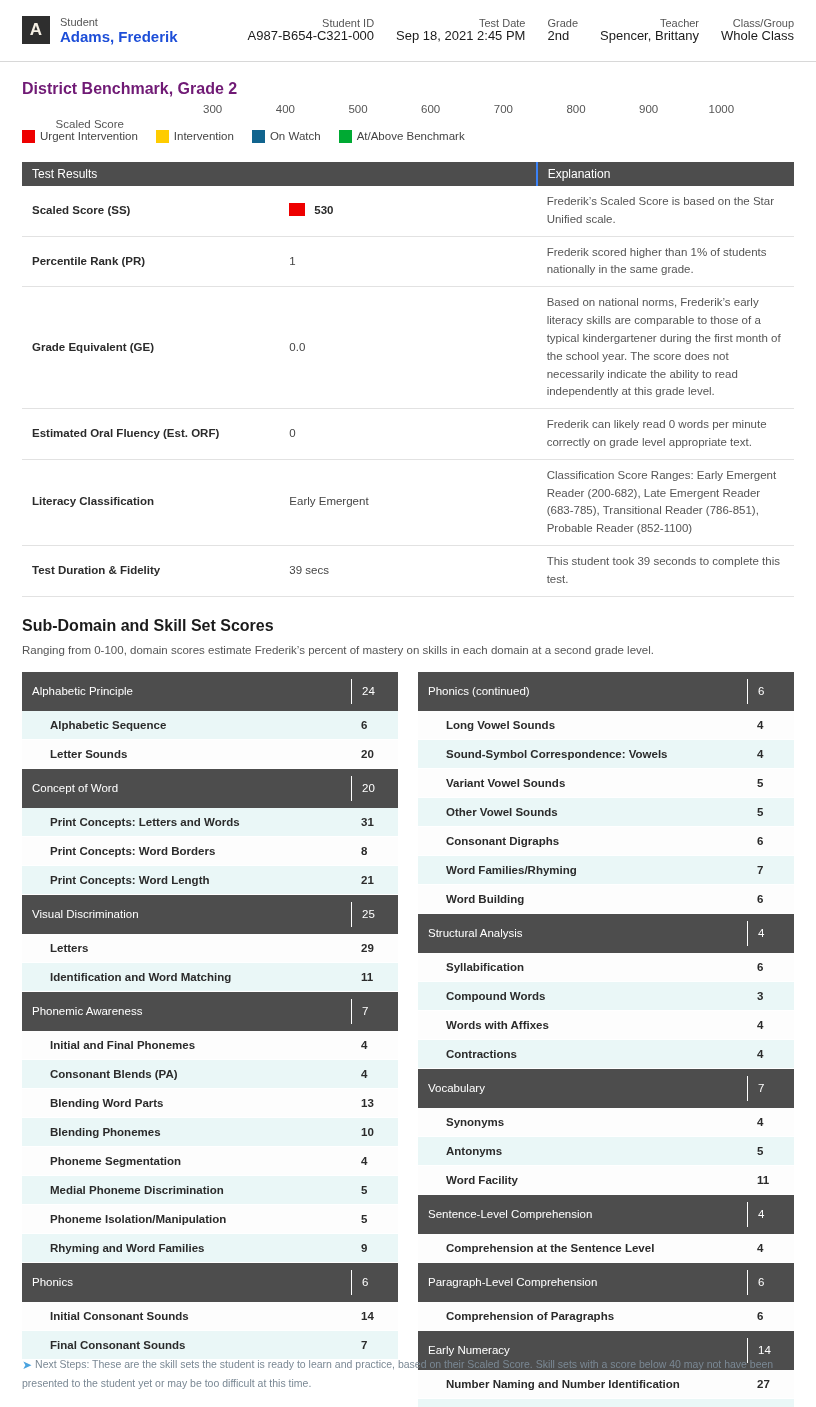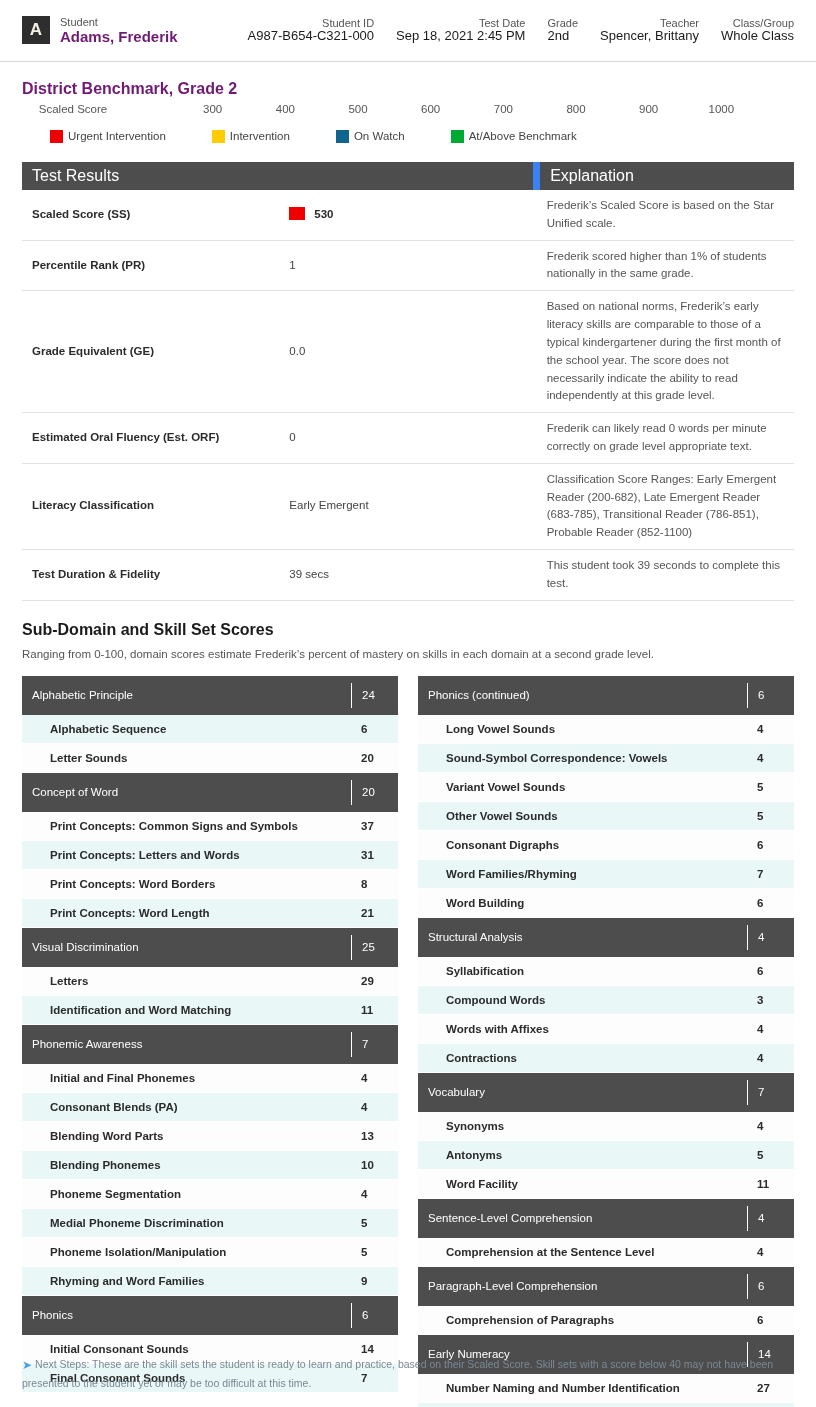--- a/index.html
+++ b/index.html
@@ -37,21 +37,21 @@
   .field { line-height:1.15; }
   .field .lbl {
     font-size:11px;
     color:#555;
     font-weight:normal;
     white-space:nowrap;
   }
   .field .val {
     font-size:15px;
     font-weight:bold;
-    color:#701a75;
+    color:#1d4ed8;
     white-space:nowrap;
   }
   .hdr-right {
     margin-left:auto;
     display:flex;
     align-items:center;
     gap:22px;
   }
   .hdr-right .field { text-align:right; }
   .hdr-right .val { font-size:13px; font-weight:normal; color:#1b1b1b; }
@@ -104,59 +104,59 @@
     left:4px; top:7px;
     width:2px; height:52px;
     background:repeating-linear-gradient(to bottom,#ffffff 0 5px, transparent 5px 10px);
   }
   .axis {
     position:relative;
     margin:0 22px;
     height:24px;
   }
   .axis-title {
-    position:absolute; left:0; top:5px;
-    width:112px; text-align:center; padding-right:10px;
+    position:absolute; left:0; top:20px;
+    width:112px; text-align:right; padding-right:10px;
     font-size:11.5px; color:#555;
   }
   .tick {
     position:absolute;
     top:5px;
     font-size:11.5px;
     color:#555;
     transform:translateX(-50%);
     white-space:nowrap;
   }
   .legend {
     margin:4px 22px 0 22px;
     display:flex; align-items:center;
     gap:8px;
     height:20px;
   }
-  .lg-item { display:flex; align-items:center; margin-right:10px;margin-left:28px; }
+  .lg-item { display:flex; align-items:center; margin-right:10px; }
   .lg-sw { width:13px; height:13px; margin-right:5px; }
   .lg-tx { font-size:11.5px; color:#444; white-space:nowrap; }
 
   
   .rtable {
     margin:16px 22px 0 22px;
     border-collapse:collapse;
     width:772px;
     table-layout:fixed;
   }
   .rtable thead th {
     background:#4d4d4d;
     color:#ffffff;
-    font-size:16px;
+    font-size:12px;
     font-weight:normal;
     text-align:left;
     padding:5px 10px;
     height:22px;
   }
-  .rtable thead th.sep { border-left:7px solid #3b82f6; }
+  .rtable thead th.sep { border-left:2px solid #3b82f6; }
   .rtable td {
     border-bottom:1px solid #e2e2e2;
     padding:7px 10px;
     font-size:11.5px;
     vertical-align:middle;
     color:#444;
     line-height:1.55;
   }
   .rtable td.k { font-weight:bold; color:#2b2b2b; width:205px; }
   .rtable td.v { width:95px; color:#444; }
@@ -358,24 +358,20 @@
           <div class="sc">6</div>
         </div>
         <div class="srow">
           <div class="nm">Letter Sounds</div>
           <div class="sc">20</div>
         </div>
         <div class="drow">
           <div class="nm">Concept of Word</div>
           <div class="sc">20</div>
         </div>
-        <div class="srow">
-          <div class="nm">Print Concepts: Common Signs and Symbols</div>
-          <div class="sc">37</div>
-        </div>
         <div class="srow alt">
           <div class="nm">Print Concepts: Letters and Words</div>
           <div class="sc">31</div>
         </div>
         <div class="srow">
           <div class="nm">Print Concepts: Word Borders</div>
           <div class="sc">8</div>
         </div>
         <div class="srow alt">
           <div class="nm">Print Concepts: Word Length</div>

